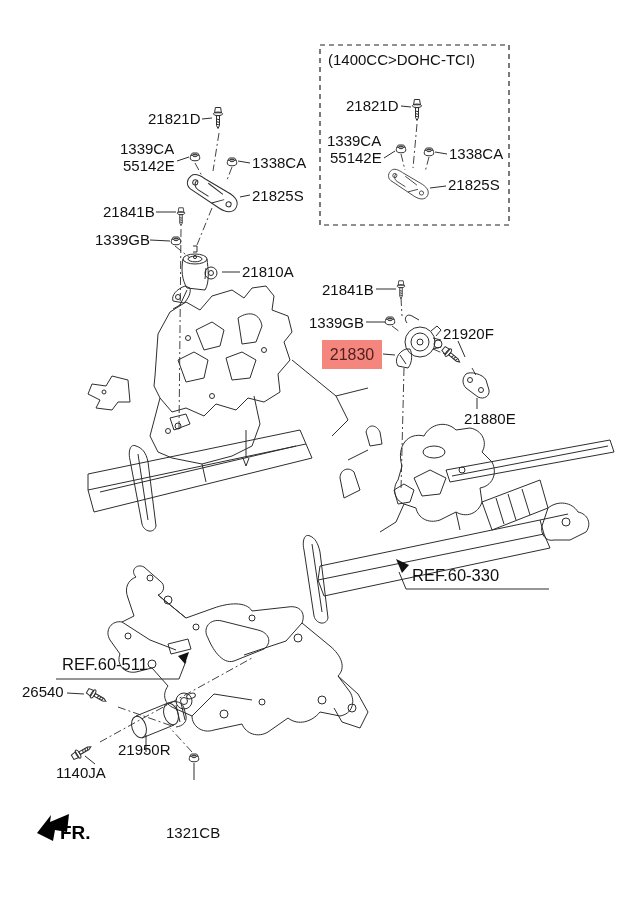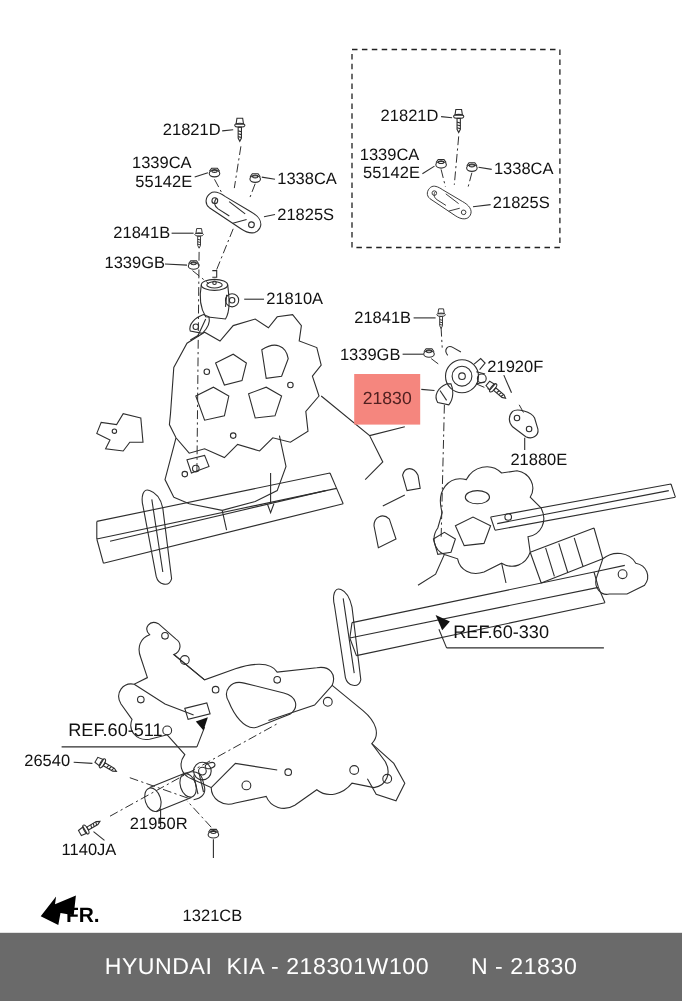--- a/index.html
+++ b/index.html
@@ -1,20 +1,20 @@
 <!DOCTYPE html>
 <html style="--highlight-bg: #f5867e; --highlight-text: #512020; --footer-bg: #6a6a6a; --footer-text: #ffffff;"><head>
 <meta charset="utf-8">
 <style>
   html,body{margin:0;padding:0;background:#fff;}
   #stage{position:relative;width:620px;height:910px;background:#fff;overflow:hidden;
          font-family:"Liberation Sans",sans-serif;}
   svg{position:absolute;left:0;top:0;pointer-events:none;}
   .plabel{position:absolute;font-size:15px;line-height:1.1;color:#111;white-space:nowrap;}
-  .highlight{position:absolute;left:322px;top:340px;width:60px;height:46px;
+  .highlight{position:absolute;left:322px;top:340px;width:60px;height:29px;
              background:var(--highlight-bg,#f5867e);color:var(--highlight-text,#512020);
              display:flex;align-items:center;justify-content:center;font-size:16px;}
   .reflabel{position:absolute;font-size:16.5px;color:#111;white-space:nowrap;}
   .reflabel b{font-weight:normal;}
   .frlabel{position:absolute;left:12px;top:822px;font-size:19px;font-weight:bold;color:#000;margin-left:48px;}
   #footer{position:absolute;left:0;bottom:0;width:620px;height:62px;
           background:var(--footer-bg,#6a6a6a);color:var(--footer-text,#fff);
           display:flex;align-items:center;justify-content:center;gap:38px;
           font-size:21px;letter-spacing:.5px;}
   #footer span{white-space:pre;}
@@ -218,20 +218,21 @@
     <g>
       <path d="M406,589 L549,589 M406,589 L399,572" stroke="#2e2e2e" stroke-width="1" fill="none"></path>
       <path d="M396,559 L409,565 L402,573 Z" fill="#111"></path>
       <path d="M56,679 L179,679 M179,679 L186,661" stroke="#2e2e2e" stroke-width="1" fill="none"></path>
       <path d="M189,652 L178,656 L185,664 Z" fill="#111"></path>
     </g>
 
     <path d="M37,833 L51,815 L50,822 L69,814 L67,832 L55,830 L53,841 Z" fill="#000"></path>
   </svg>
 
+  <div class="plabel" style="left:328px;top:52px">(1400CC&gt;DOHC-TCI)</div>
   <div class="plabel" style="left:346px;top:98px">21821D</div>
   <div class="plabel" style="left:327px;top:133px">1339CA</div>
   <div class="plabel" style="left:330px;top:150px">55142E</div>
   <div class="plabel" style="left:449px;top:146px">1338CA</div>
   <div class="plabel" style="left:448px;top:177px">21825S</div>
 
   <div class="plabel" style="left:148px;top:111px">21821D</div>
   <div class="plabel" style="left:120px;top:141px">1339CA</div>
   <div class="plabel" style="left:123px;top:158px">55142E</div>
   <div class="plabel" style="left:252px;top:155px">1338CA</div>
@@ -253,18 +254,14 @@
     <b>REF.</b><span>60-511</span>
   </div>
 
   <div class="plabel" style="left:22px;top:684px">26540</div>
   <div class="plabel" style="left:56px;top:765px">1140JA</div>
   <div class="plabel" style="left:118px;top:742px">21950R</div>
   <div class="plabel" style="left:166px;top:825px">1321CB</div>
 
   <div class="frlabel">FR.</div>
 
-  <div id="footer">
-    <span>HYUNDAI  KIA - 218301W100</span>
-    <span>N - 21830</span>
-  </div>
 
 </div>
 
 </body></html>

